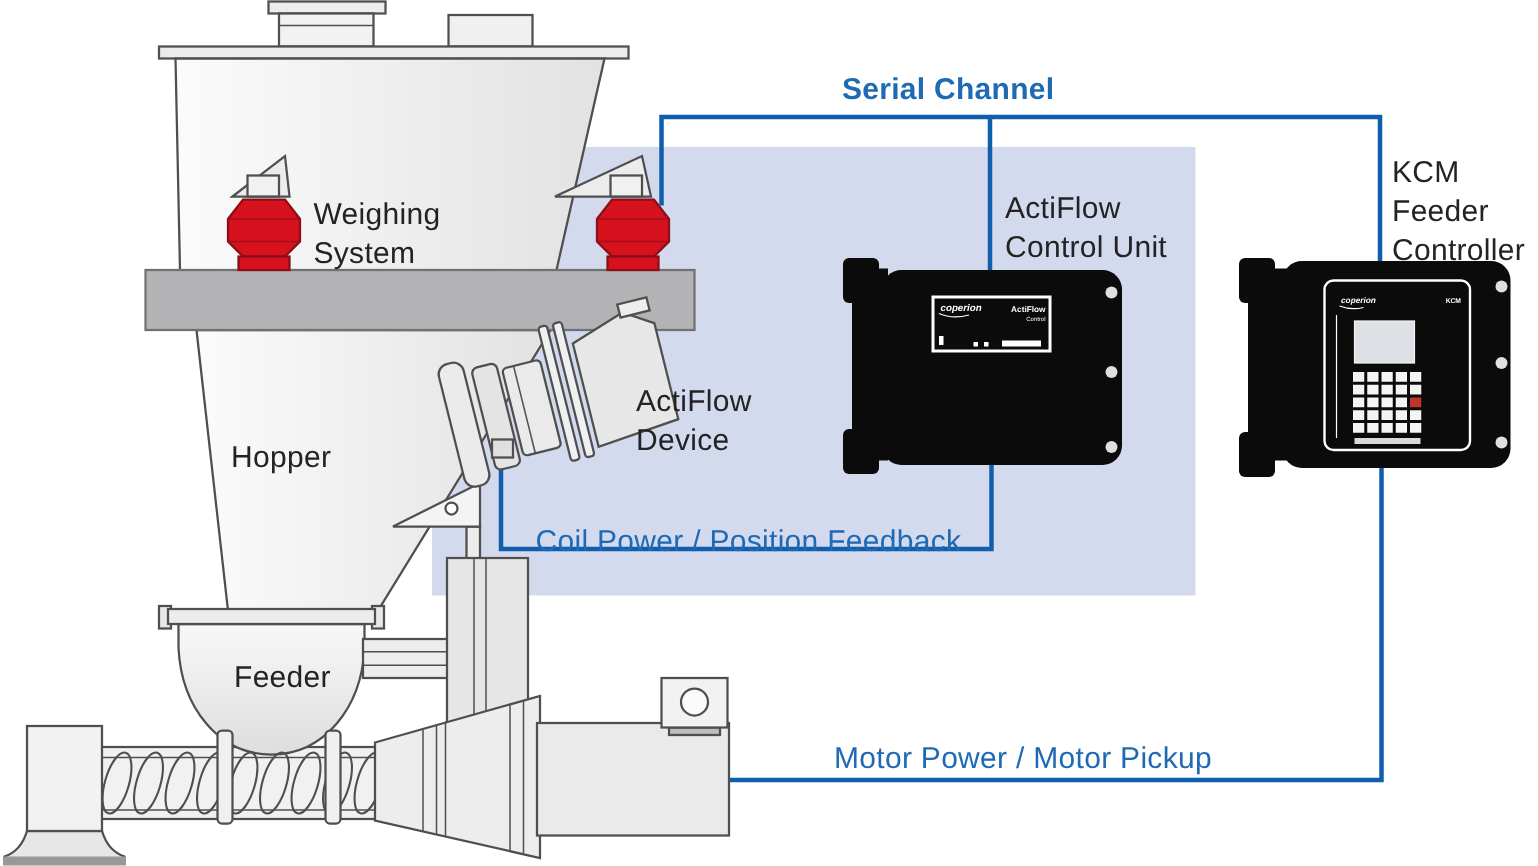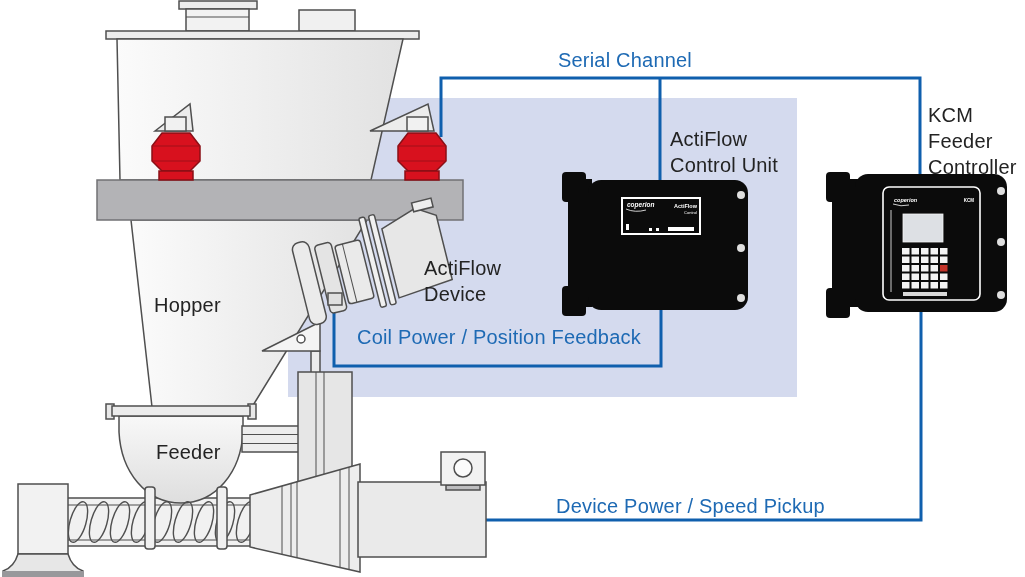--- a/index.html
+++ b/index.html
@@ -2,21 +2,21 @@
 <html><head>
 <meta charset="utf-8">
 <style>
   html,body{margin:0;padding:0;background:#fff;}
   #stage{position:relative;width:1025px;height:577px;background:#ffffff;overflow:hidden;
          font-family:"Liberation Sans",sans-serif;}
   #stage svg{position:absolute;left:0;top:0;}
   .label{position:absolute;font-size:20px;line-height:1.3;color:#232323;
          white-space:pre-line;letter-spacing:0.2px;}
   .label.blue{color:#1e6ab4;}
-  .label.center{text-align:left;}
+  .label.center{text-align:right;font-weight:bold;}
 </style>
 </head>
 <body>
 
 <div id="stage">
 
 <svg width="1025" height="577" viewBox="0 0 1025 577">
   <defs>
     <linearGradient id="gBody" x1="0" y1="0" x2="1" y2="0">
       <stop offset="0" stop-color="#fbfbfb"></stop>
@@ -216,32 +216,34 @@
           <rect x="921" y="282" width="7.5" height="6.5"></rect>
           <rect x="930.5" y="282" width="7.5" height="6.5"></rect>
           <rect x="940" y="282" width="7.5" height="6.5"></rect>
     </g>
     <rect x="903" y="292" width="44" height="4" fill="#ffffff" opacity="0.85"></rect>
   </g>
 </svg>
 
 <div class="label blue center" style="left:558px;top:47px;width:145px;">Serial Channel</div>
 
+<div class="label" style="left:209px;top:130px;">Weighing
+System</div>
 
 <div class="label" style="left:154px;top:292px;">Hopper</div>
 
 <div class="label" style="left:424px;top:255px;">ActiFlow
 Device</div>
 
 <div class="label" style="left:670px;top:126px;">ActiFlow
 Control Unit</div>
 
 <div class="label" style="left:928px;top:102px;">KCM
 Feeder
 Controller</div>
 
-<div class="label blue" style="left:357px;top:324px;">Coil Power / Position Feedback</div>
-
-<div class="label blue" style="left:556px;top:493px;">Device Power / Speed Pickup</div>
+<div class="label blue" style="left:357px;top:348px;">Coil Power / Position Feedback</div>
+
+<div class="label blue" style="left:556px;top:493px;">Motor Power / Motor Pickup</div>
 
 <div class="label" style="left:156px;top:439px;">Feeder</div>
 
 </div>
 
 </body></html>

